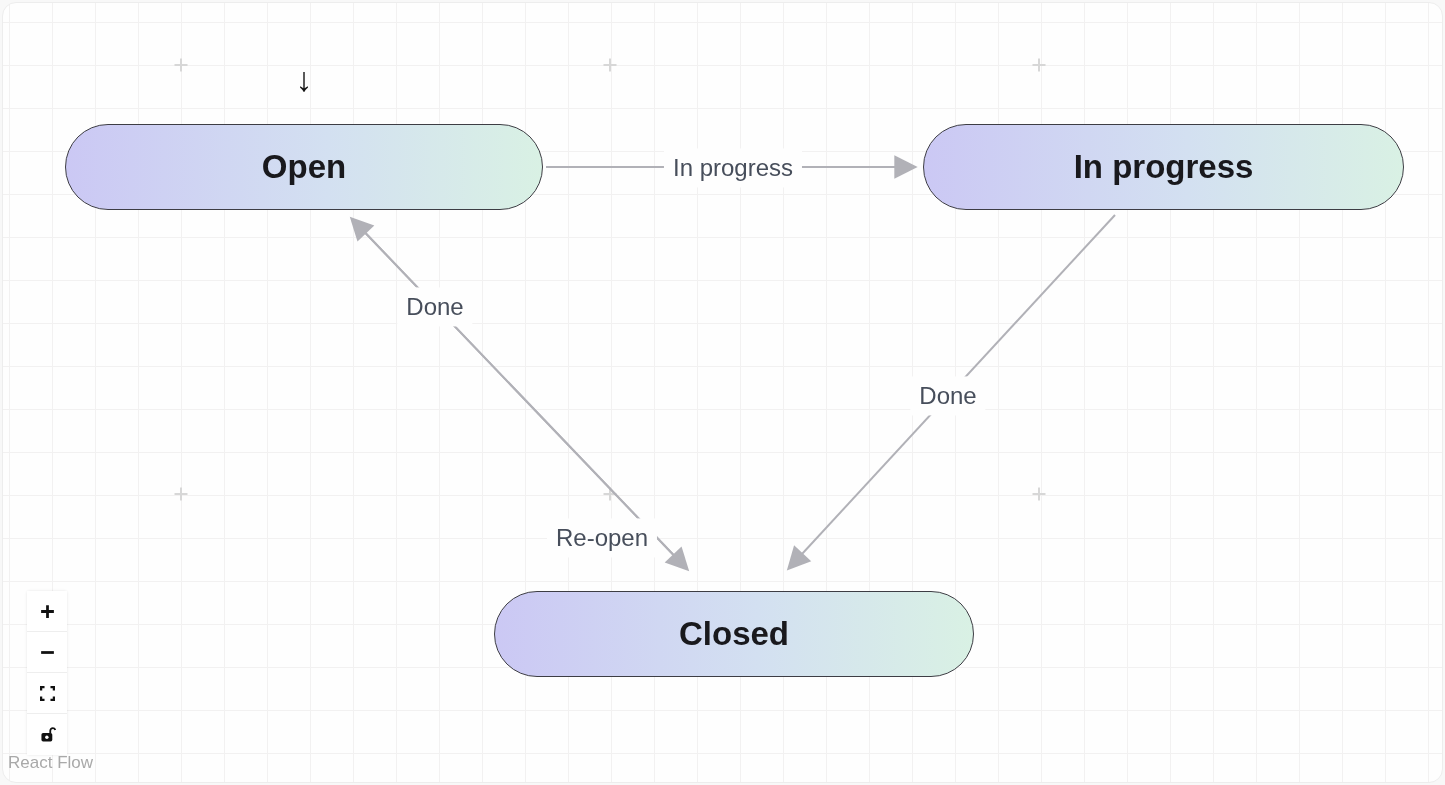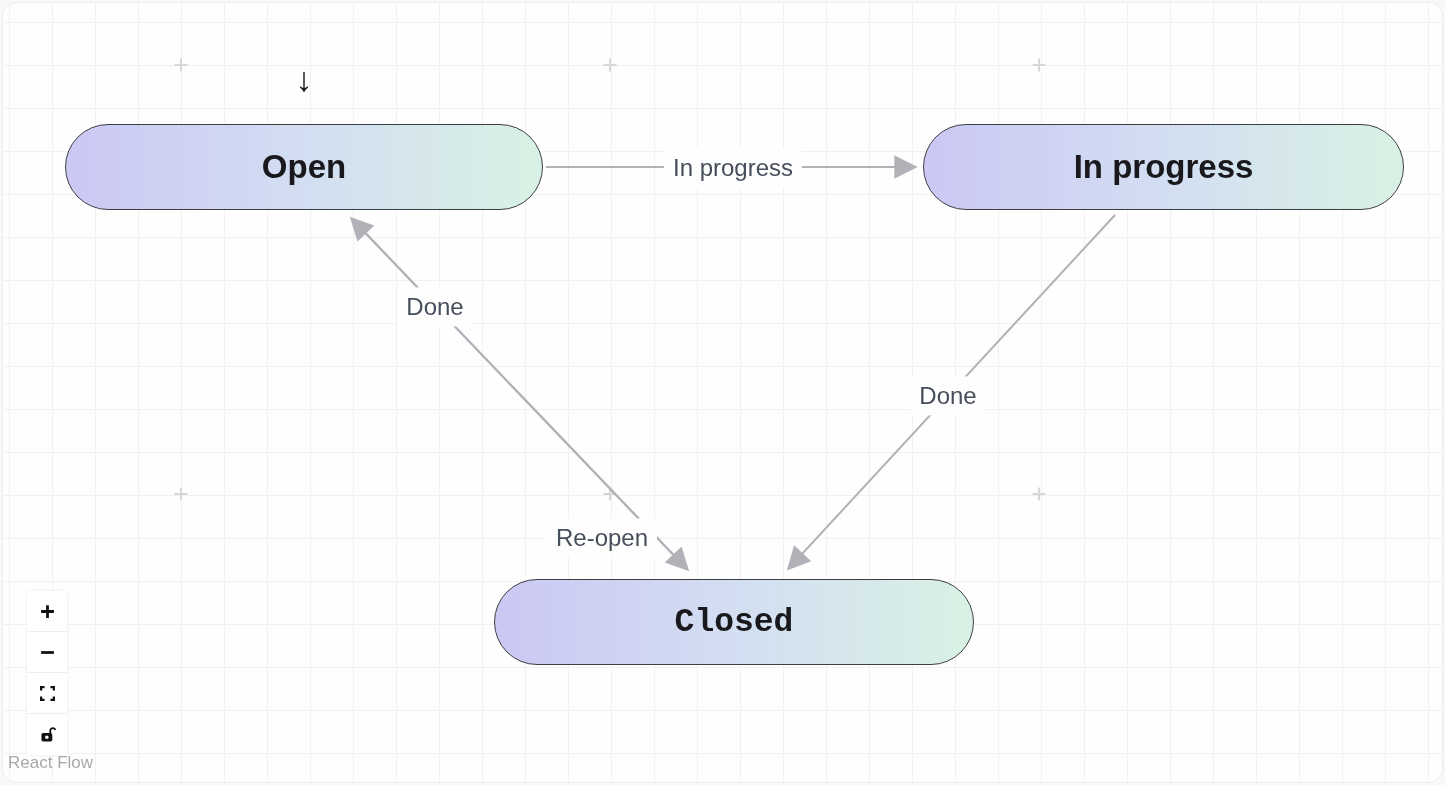--- a/index.html
+++ b/index.html
@@ -107,21 +107,21 @@
         <div class="edge-label" style="left: 434px; top: 306px;">Done</div>
         <div class="edge-label" style="left: 601px; top: 494px; margin-top: 43px;">Re-open</div>
       </div>
     <div id="nodes">
         <div class="node" style="left: 64px; top: 123px; width: 478px; height: 86px;">
           <span>Open</span>
         </div>
         <div class="node" style="left: 922px; top: 123px; width: 481px; height: 86px;">
           <span>In progress</span>
         </div>
-        <div class="node" style="left: 493px; top: 578px; width: 480px; height: 86px; font-family: Liberation Mono, monospace;">
+        <div class="node" style="left: 493px; top: 590px; width: 480px; height: 86px;">
           <span>Closed</span>
         </div>
       </div>
 
     <div class="direction-indicator">↓</div>
 
     <div class="controls" id="controls">
         <button title="zoom in">
           <span>
             <svg width="17" height="17" viewBox="0 0 16 16">

